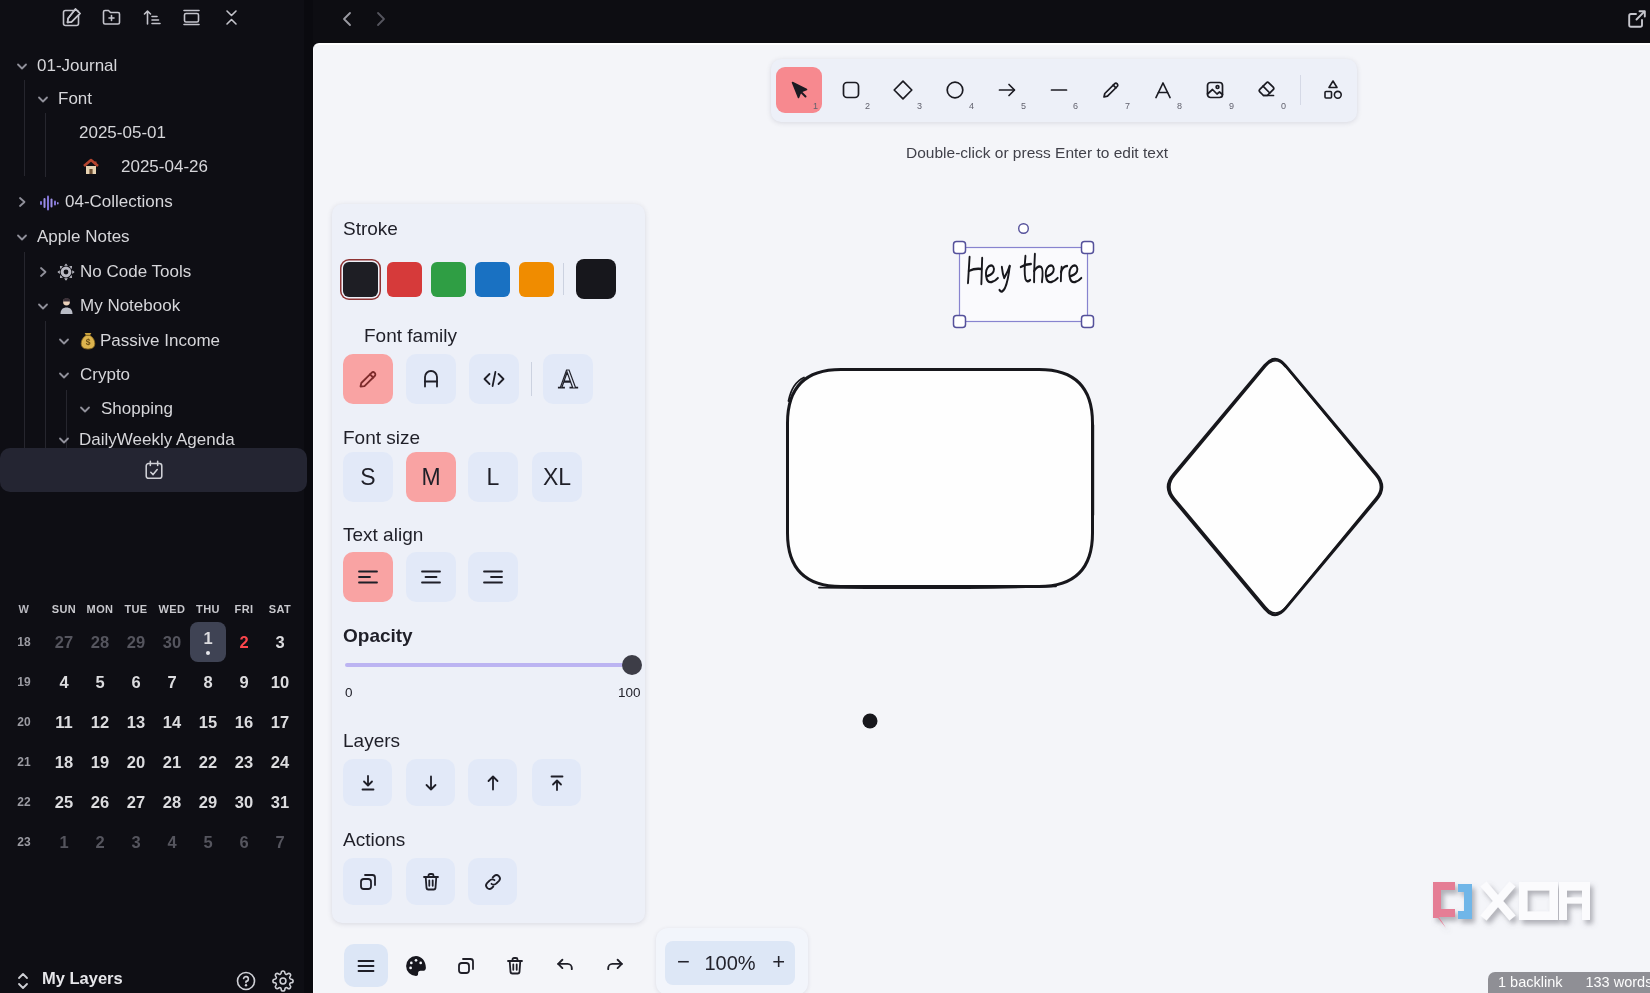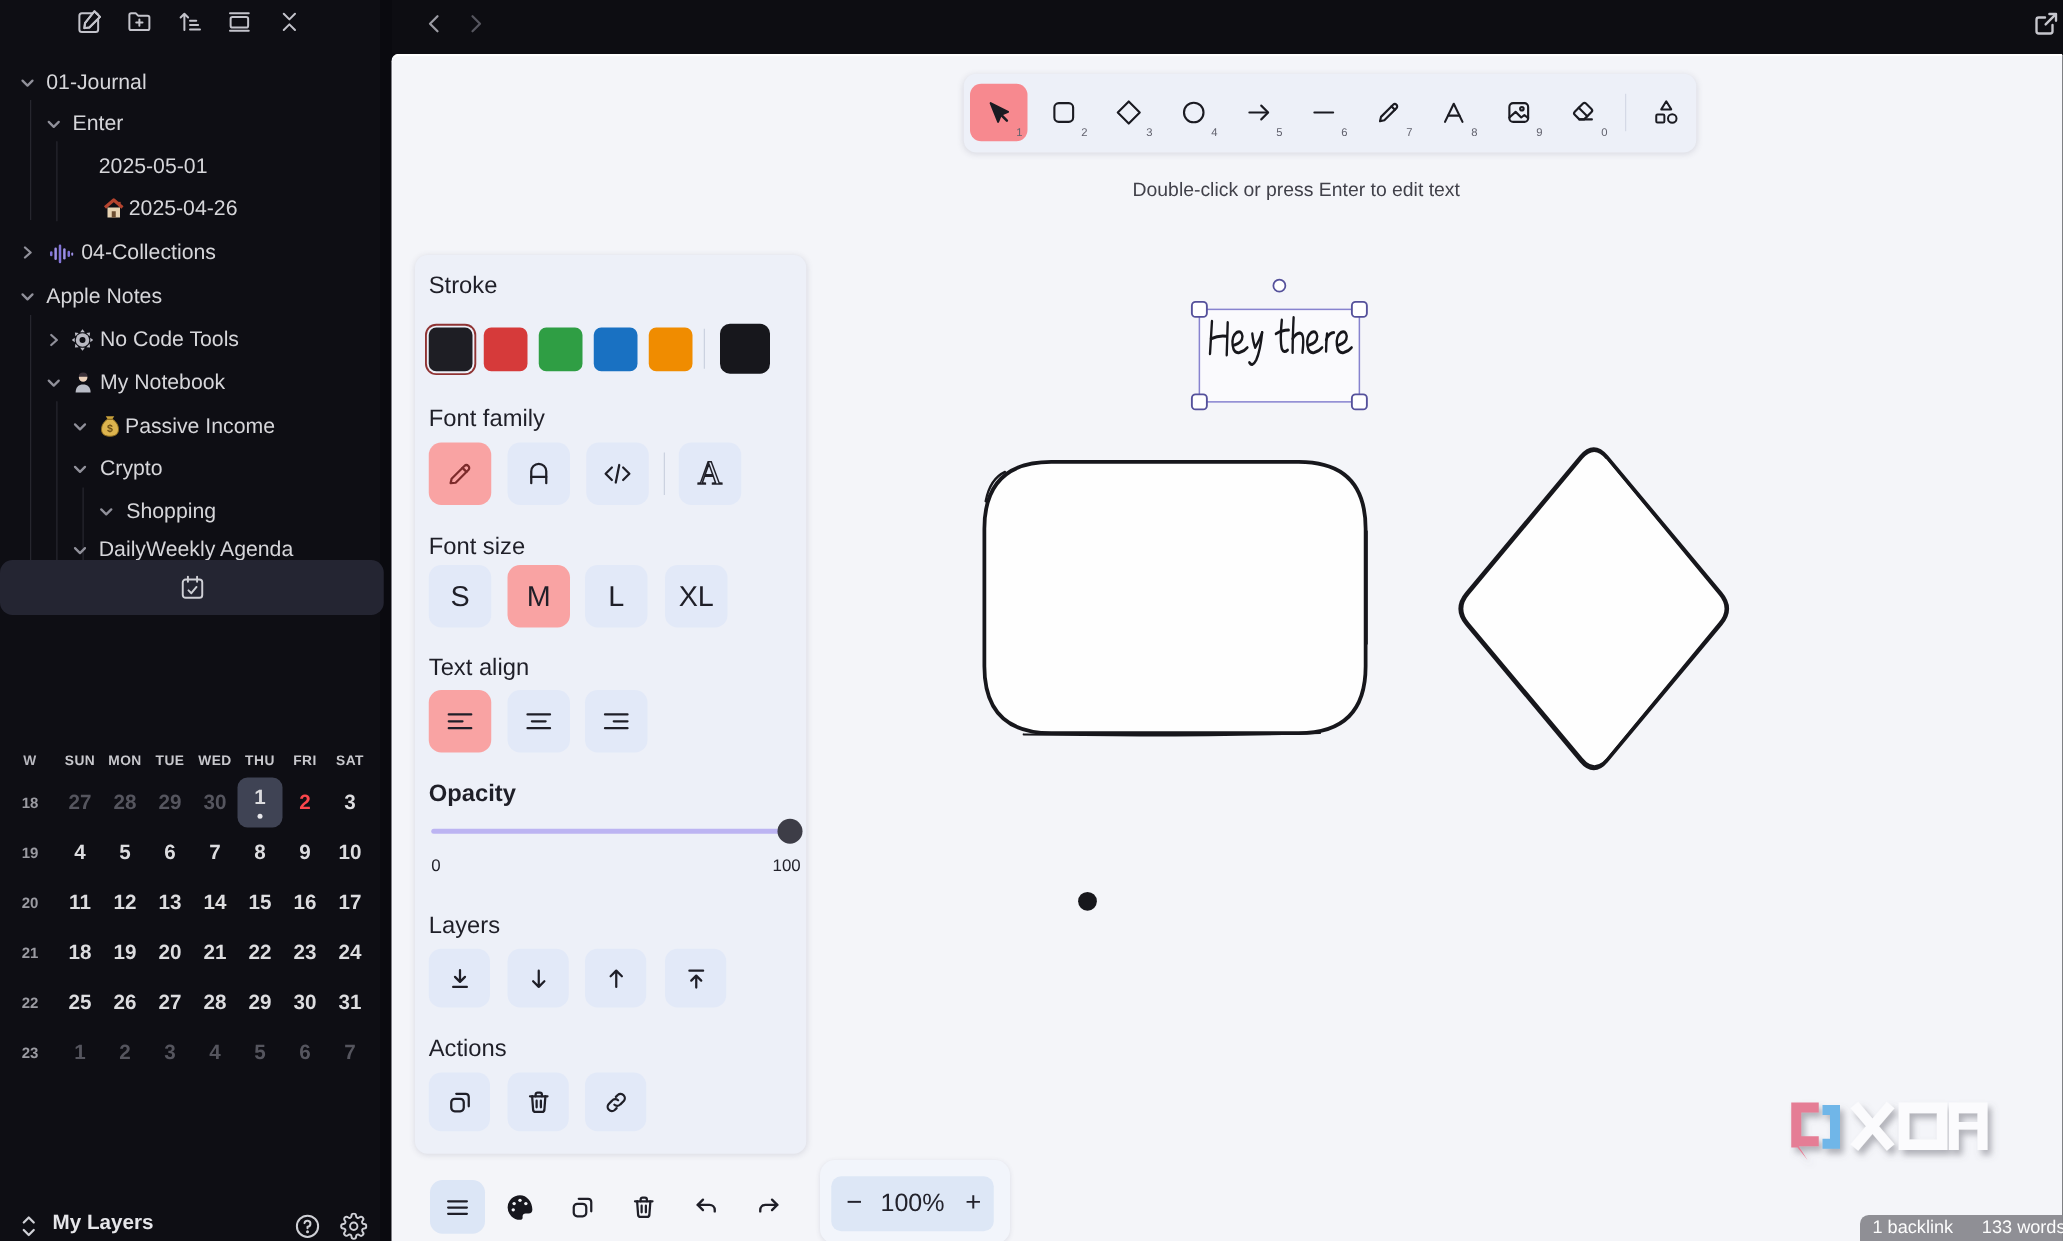--- a/index.html
+++ b/index.html
@@ -127,33 +127,33 @@
         <div class="trow" style="left:0;top:53.5px;">
           <svg style="position:absolute;left:15px;top:6px" width="14" height="13" viewBox="0 0 14 13" fill="none" stroke="#90909a" stroke-width="1.8" stroke-linecap="round" stroke-linejoin="round">
             <path d="M3 4.5 L7 8.5 L11 4.5"></path>
           </svg>
           <span style="position:absolute;left:37px;">01-Journal</span>
         </div>
         <div class="trow" style="left:0;top:87px;">
           <svg style="position:absolute;left:36px;top:6px" width="14" height="13" viewBox="0 0 14 13" fill="none" stroke="#90909a" stroke-width="1.8" stroke-linecap="round" stroke-linejoin="round">
             <path d="M3 4.5 L7 8.5 L11 4.5"></path>
           </svg>
-          <span style="position:absolute;left:58px;">Enter</span>
+          <span style="position:absolute;left:58px;">Font</span>
         </div>
         <div class="trow" style="left:0;top:121px;">
           <span style="position:absolute;left:79px;">2025-05-01</span>
         </div>
         <div class="trow" style="left:0;top:155px;">
           <span style="position:absolute;left:82px;top:3px;"><svg width="18" height="18" viewBox="0 0 18 18">
               <path d="M2 8 L9 2 L16 8" fill="none" stroke="#b5442f" stroke-width="2.6" stroke-linejoin="round"></path>
               <rect x="4" y="8" width="10" height="8" fill="#e7d3b3"></rect>
               <rect x="7.4" y="11" width="3.2" height="5" fill="#6e4f33"></rect>
               <rect x="12.5" y="3.5" width="2" height="3.5" fill="#b5442f"></rect>
             </svg></span>
-          <span style="position:absolute;left:103px;">2025-04-26</span>
+          <span style="position:absolute;left:121px;">2025-04-26</span>
         </div>
         <div class="trow" style="left:0;top:190px;">
           <svg style="position:absolute;left:15px;top:5px" width="14" height="14" viewBox="0 0 14 14" fill="none" stroke="#90909a" stroke-width="1.8" stroke-linecap="round" stroke-linejoin="round">
             <path d="M5 3 L9.5 7 L5 11"></path>
           </svg>
           <span style="position:absolute;left:39px;top:3px;"><svg width="20" height="20" viewBox="0 0 20 20" fill="#8274d8">
               <rect x="1" y="8" width="2" height="4" rx="1"></rect>
               <rect x="4.5" y="5" width="2" height="10" rx="1" fill="#9d90e6"></rect>
               <rect x="8" y="2.5" width="2" height="15" rx="1"></rect>
               <rect x="11.5" y="5.5" width="2" height="9" rx="1" fill="#9d90e6"></rect>
@@ -403,21 +403,21 @@
       <div class="plabel" style="top:14px;">Stroke</div>
       <div id="strokerow" style="position: absolute; left: 0px; top: 54px; width: 313px; height: 50px;">
           <div class="swatch" style="left:11px;top:4px;background:#1e1e24;box-shadow:0 0 0 1.5px #edf0f8, 0 0 0 3px #8f3333;"></div>
           <div class="swatch" style="left:55px;top:4px;background:#d63a3a;"></div>
           <div class="swatch" style="left:99px;top:4px;background:#2f9e44;"></div>
           <div class="swatch" style="left:143px;top:4px;background:#1971c2;"></div>
           <div class="swatch" style="left:187px;top:4px;background:#f08c00;"></div>
           <div class="swsep" style="left:231px;top:5px;"></div>
           <div class="bigswatch" style="left:244px;top:1px;"></div>
         </div>
-      <div class="plabel" style="top:121px;">Font family</div>
+      <div class="plabel" style="top:121px;margin-left:21px;">Font family</div>
       <div id="ffrow" style="position: absolute; left: 0px; top: 150px; width: 313px; height: 50px;">
           <div class="pbtn active" style="left:11px;">
             <svg width="24" height="24" viewBox="0 0 24 24" fill="none" stroke="#7d2b2b" stroke-width="1.8" stroke-linecap="round" stroke-linejoin="round">
               <path d="M4.5 19.5 L5.3 16 L15.5 5.8 A2.2 2.2 0 0 1 18.7 9 L8.5 19.2 Z"></path>
               <path d="M14 7.3 L17.2 10.5"></path>
             </svg>
           </div>
           <div class="pbtn" style="left:74px;">
             <svg width="24" height="24" viewBox="0 0 24 24" fill="none" stroke="#1f1f28" stroke-width="1.8" stroke-linecap="round" stroke-linejoin="round">
               <path d="M6 19.5 V10 A6 6 0 0 1 18 10 V19.5"></path>

